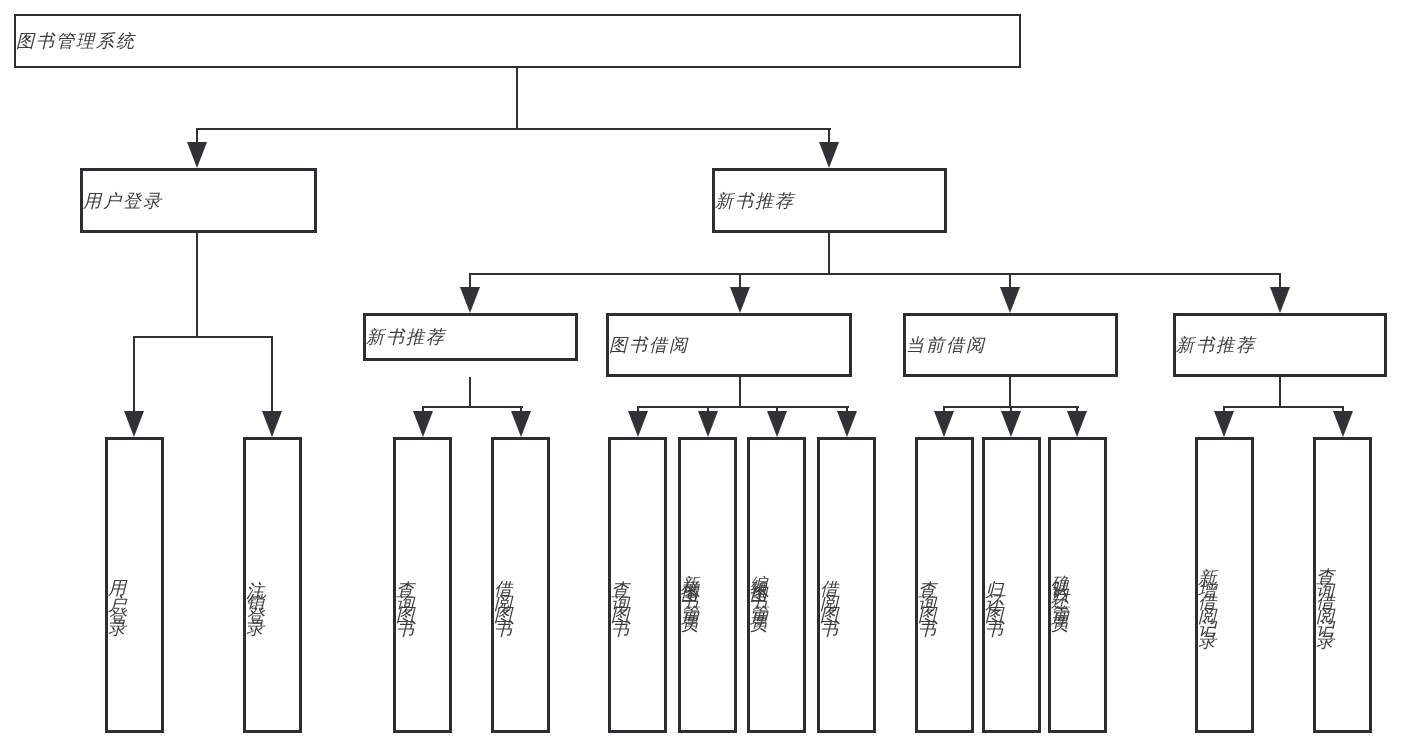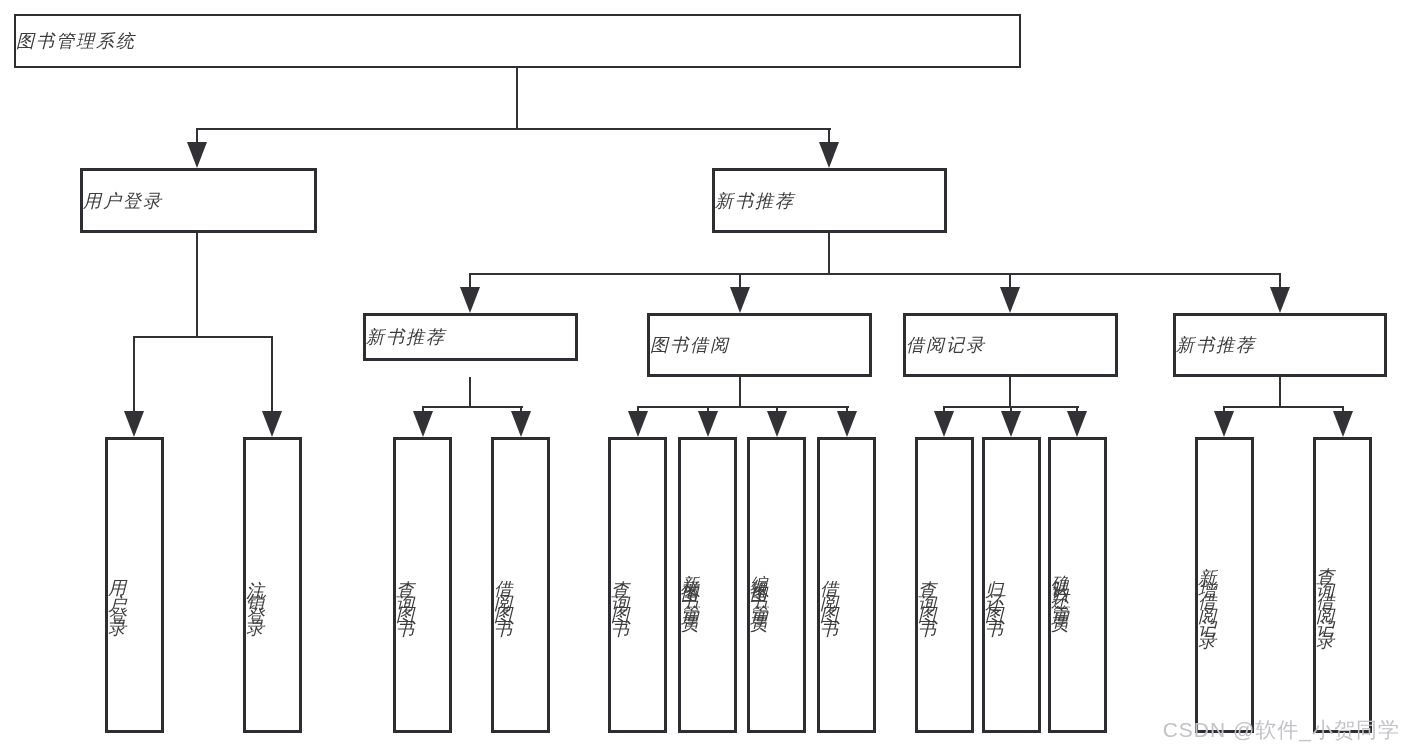--- a/index.html
+++ b/index.html
@@ -68,25 +68,25 @@
   <div class="vline" style="left:739px;top:273px;height:16px;"></div>
   <div class="arrowhead" style="left:730px;top:287px;"></div>
   <div class="vline" style="left:1009px;top:273px;height:16px;"></div>
   <div class="arrowhead" style="left:1000px;top:287px;"></div>
   <div class="vline" style="left:1279px;top:273px;height:16px;"></div>
   <div class="arrowhead" style="left:1270px;top:287px;"></div>
 
   <div class="node" style="left:363px;top:313px;width:215px;height:48px;">
     <span class="hlabel">新书推荐</span>
   </div>
-  <div class="node" style="left:647px;top:313px;width:225px;height:64px;">
+  <div class="node" style="left:606px;top:313px;width:246px;height:64px;">
     <span class="hlabel">图书借阅</span>
   </div>
   <div class="node" style="left:903px;top:313px;width:215px;height:64px;">
-    <span class="hlabel">借阅记录</span>
+    <span class="hlabel">当前借阅</span>
   </div>
   <div class="node" style="left:1173px;top:313px;width:214px;height:64px;">
     <span class="hlabel">新书推荐</span>
   </div>
 
   <div class="vline" style="left:469px;top:377px;height:29px;"></div>
   <div class="hline" style="left:423px;top:406px;width:100px;"></div>
   <div class="vline" style="left:422px;top:406px;height:12px;"></div>
   <div class="arrowhead" style="left:413px;top:411px;"></div>
   <div class="vline" style="left:520px;top:406px;height:12px;"></div>
@@ -156,15 +156,14 @@
     <span class="vlabel dense">确认归还（管理员）</span>
   </div>
 
   <div class="node" style="left:1195px;top:437px;width:59px;height:296px;">
     <span class="vlabel">新增借阅记录</span>
   </div>
   <div class="node" style="left:1313px;top:437px;width:59px;height:296px;">
     <span class="vlabel">查询借阅记录</span>
   </div>
 
-  <div class="watermark">CSDN @软件_小贺同学</div>
 
 </div>
 
 </body></html>

